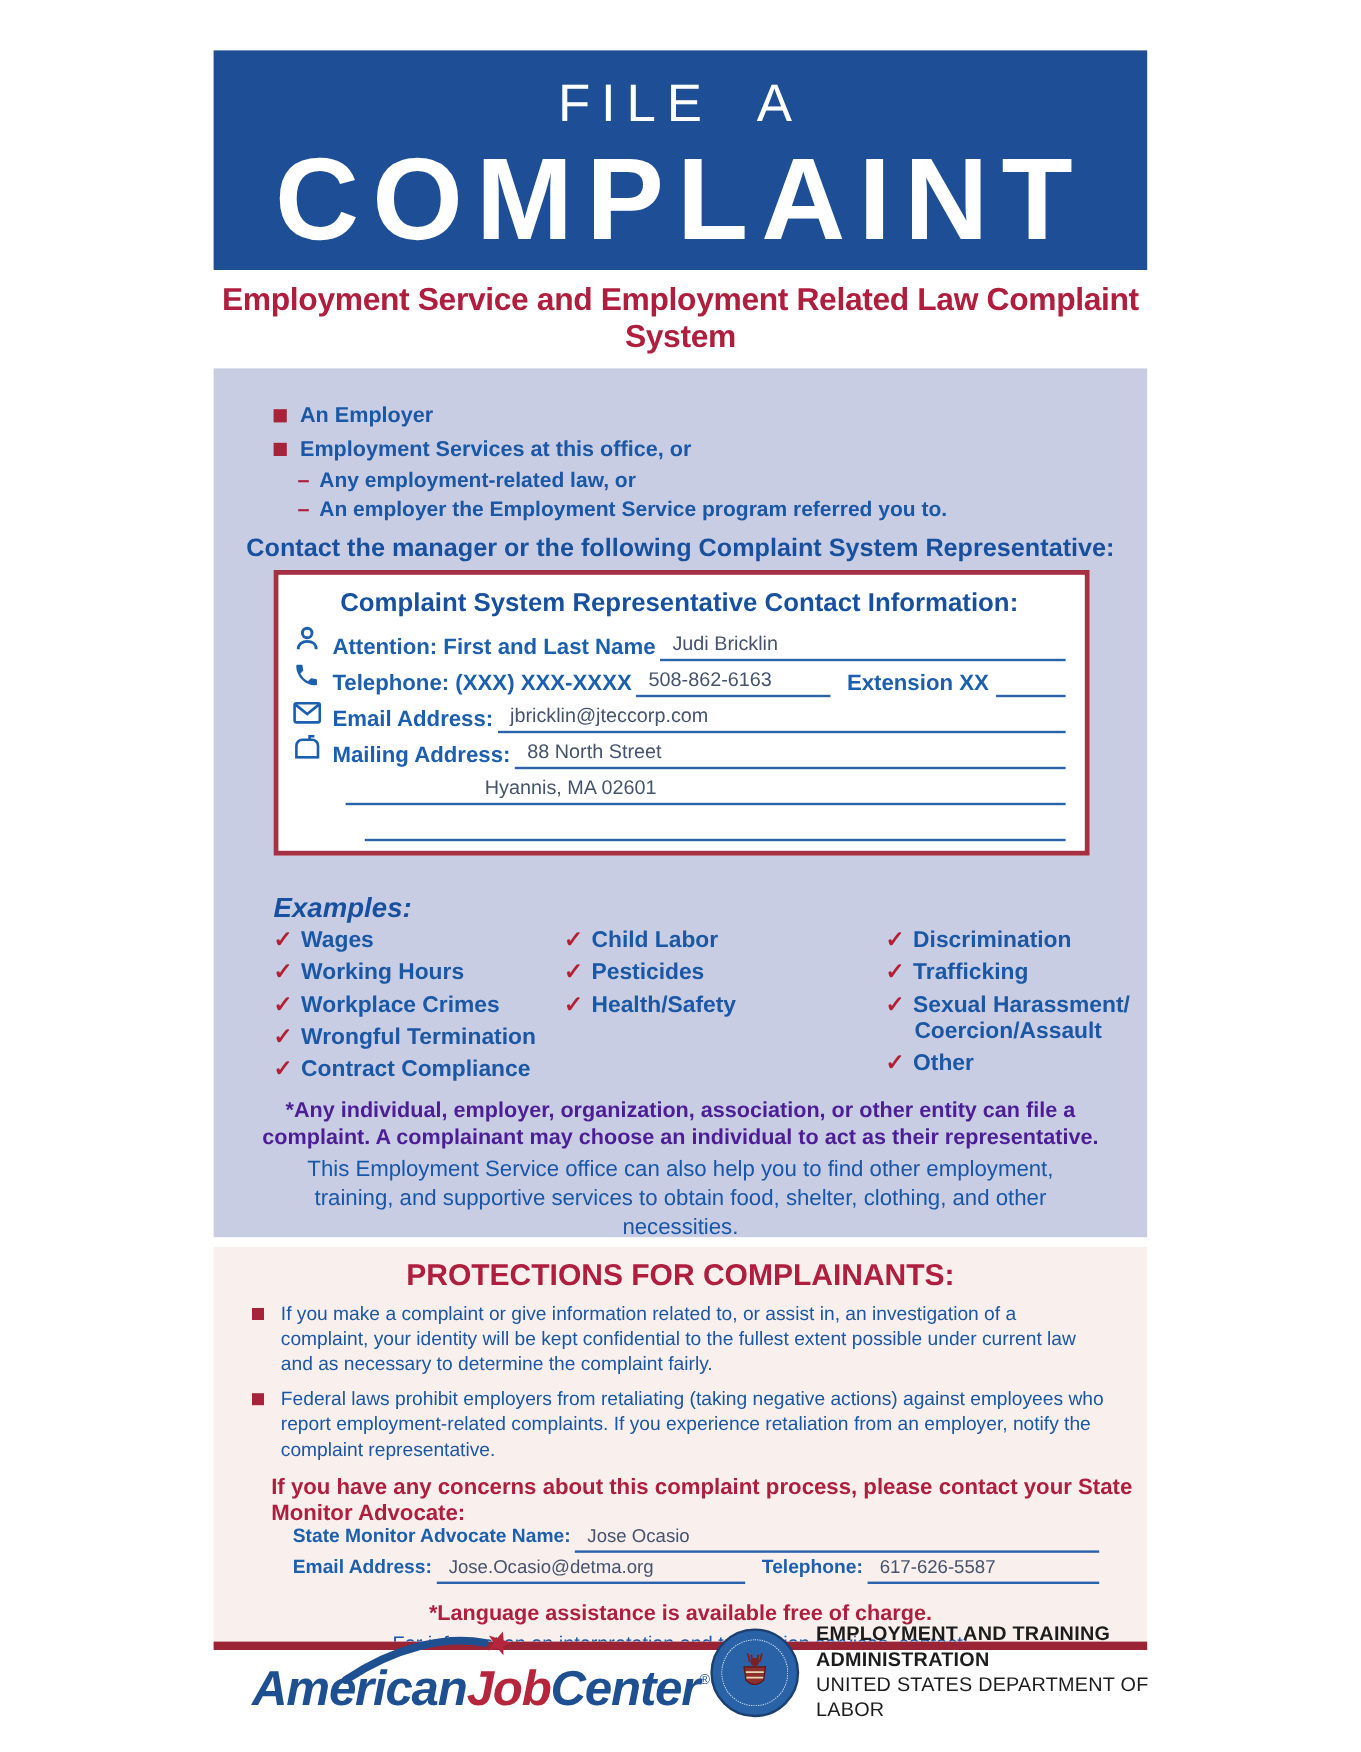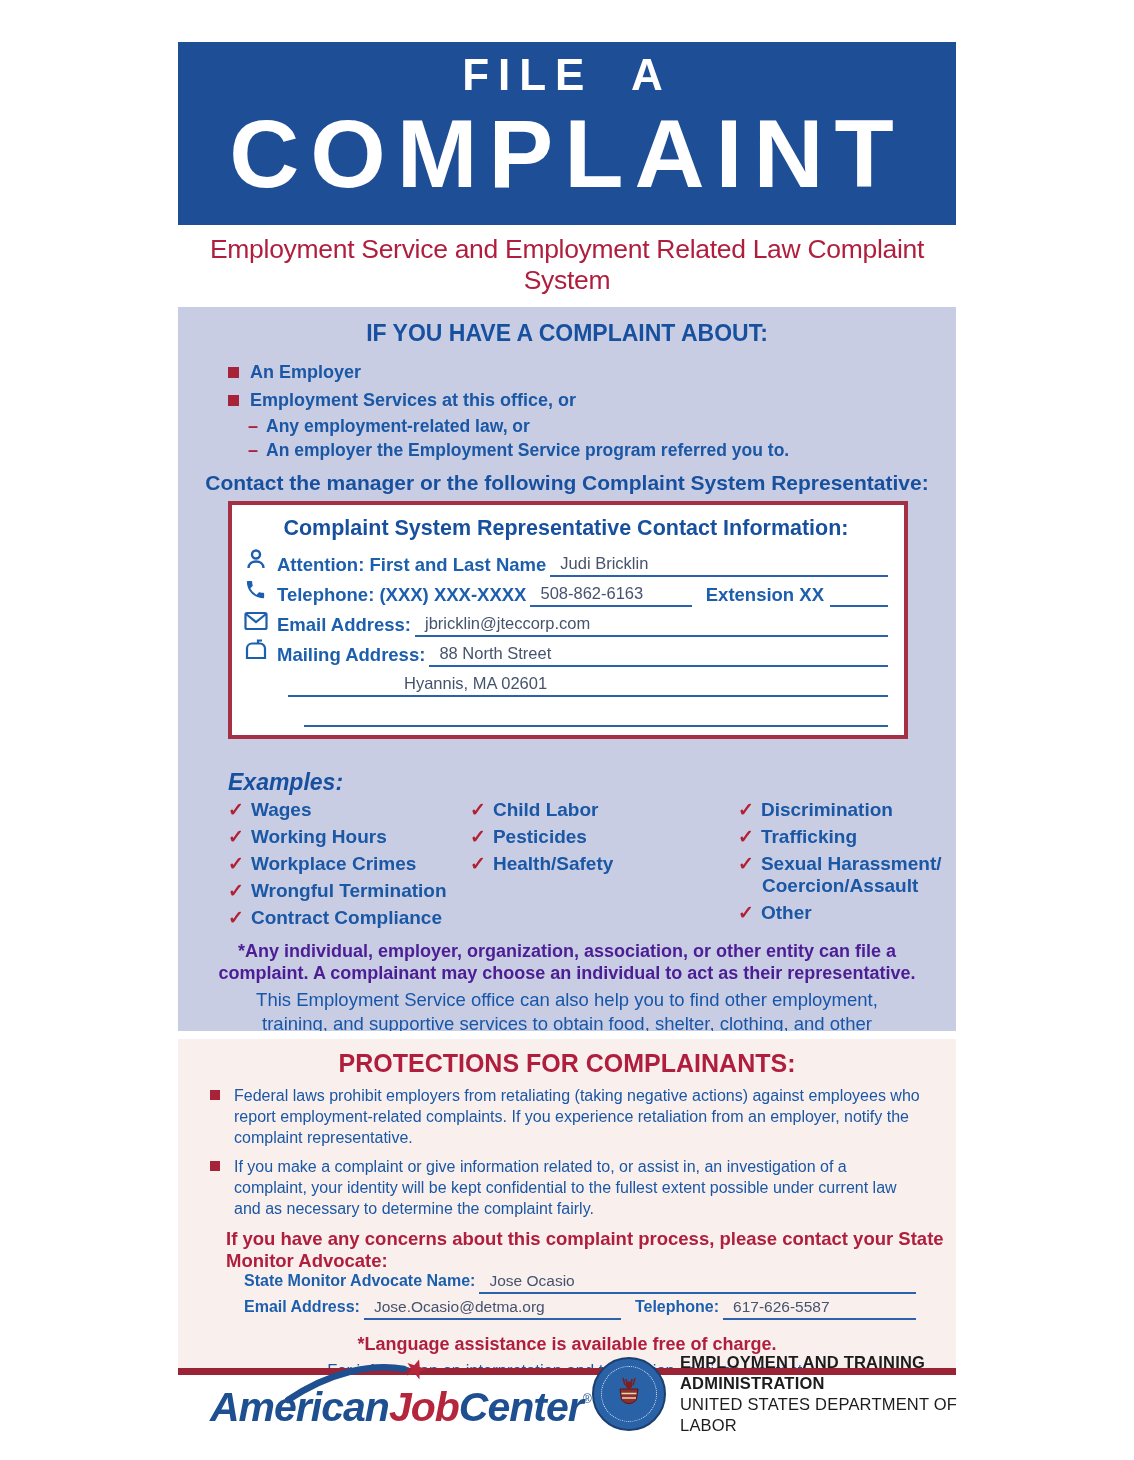--- a/index.html
+++ b/index.html
@@ -2,23 +2,23 @@
 <html><head>
 <meta charset="utf-8">
 <style>
   * { margin:0; padding:0; box-sizing:border-box; }
   body { background:#ffffff; font-family:"Liberation Sans", sans-serif; }
   .page { position:relative; width:1134px; height:1460px; background:#ffffff; overflow:hidden; }
   .content { position:absolute; left:178px; top:42px; width:778px; }
 
   
   .banner { background:#1e4f96; height:183px; text-align:center; overflow:hidden; }
-  .banner-l1 { color:#ffffff; font-weight:bold; font-size:44px; letter-spacing:9px; word-spacing:18px; margin-top:8px; }
+  .banner-l1 { color:#ffffff; font-weight:normal; font-size:44px; letter-spacing:9px; word-spacing:18px; margin-top:20px; }
   .banner-l2 { color:#ffffff; font-weight:bold; font-size:97px; letter-spacing:11px; line-height:100px; margin-top:4px; }
-  .subtitle { color:#b01e3e; font-weight:normal; font-size:26.5px; text-align:center; margin-top:9px; letter-spacing:-0.3px; }
+  .subtitle { color:#b01e3e; font-weight:bold; font-size:26.5px; text-align:center; margin-top:9px; letter-spacing:-0.3px; }
 
   
   .panel-blue { background:#c9cde3; margin-top:11px; height:724px; padding-top:13px; overflow:hidden; }
   .pb-h2 { color:#17509e; font-weight:bold; font-size:23px; text-align:center; line-height:26px; }
   .bullets { margin:12px 0 0 50px; }
   .b-row { display:flex; align-items:center; gap:11px; height:28px; }
   .sq { width:11px; height:11px; background:#a62339; flex:none; }
   .b-txt { color:#1a57a5; font-weight:bold; font-size:18px; }
   .subs { margin:0 0 0 70px; }
   .s-row { display:flex; align-items:center; gap:8px; height:24px; }
@@ -85,21 +85,20 @@
 <div class="page">
   <div class="content">
 
     <div class="banner">
       <div class="banner-l1">FILE A</div>
       <div class="banner-l2">COMPLAINT</div>
     </div>
     <div class="subtitle">Employment Service and Employment Related Law Complaint System</div>
 
     <div class="panel-blue">
-      <div class="pb-h2">IF YOU HAVE A COMPLAINT ABOUT:</div>
 
       <div class="bullets">
         <div class="b-row">
           <span class="sq"></span>
           <span class="b-txt">An Employer</span>
         </div>
         <div class="b-row">
           <span class="sq"></span>
           <span class="b-txt">Employment Services at this office, or</span>
         </div>
@@ -197,25 +196,25 @@
 
       <div class="fn1">*Any individual, employer, organization, association, or other entity can file a complaint. A complainant may choose an individual to act as their representative.</div>
       <div class="fn2">This Employment Service office can also help you to find other employment, training, and supportive services to obtain food, shelter, clothing, and other necessities.</div>
     </div>
 
     <div class="panel-pink">
       <div class="pp-h">PROTECTIONS FOR COMPLAINANTS:</div>
 
       <div class="pp-bullet">
         <span class="sq"></span>
-        <span class="pp-txt">Federal laws prohibit employers from retaliating (taking negative actions) against employees who report employment-related complaints. If you experience retaliation from an employer, notify the complaint representative.</span>
+        <span class="pp-txt">If you make a complaint or give information related to, or assist in, an investigation of a complaint, your identity will be kept confidential to the fullest extent possible under current law and as necessary to determine the complaint fairly.</span>
       </div>
       <div class="pp-bullet">
         <span class="sq"></span>
-        <span class="pp-txt">If you make a complaint or give information related to, or assist in, an investigation of a complaint, your identity will be kept confidential to the fullest extent possible under current law and as necessary to determine the complaint fairly.</span>
+        <span class="pp-txt">Federal laws prohibit employers from retaliating (taking negative actions) against employees who report employment-related complaints. If you experience retaliation from an employer, notify the complaint representative.</span>
       </div>
 
       <div class="pp-red">If you have any concerns about this complaint process, please contact your State Monitor Advocate:</div>
 
       <div class="f-row">
         <span class="f-label">State Monitor Advocate Name:</span>
         <span class="f-fill grow1">Jose Ocasio</span>
       </div>
       <div class="f-row">
         <span class="f-label">Email Address:</span>

